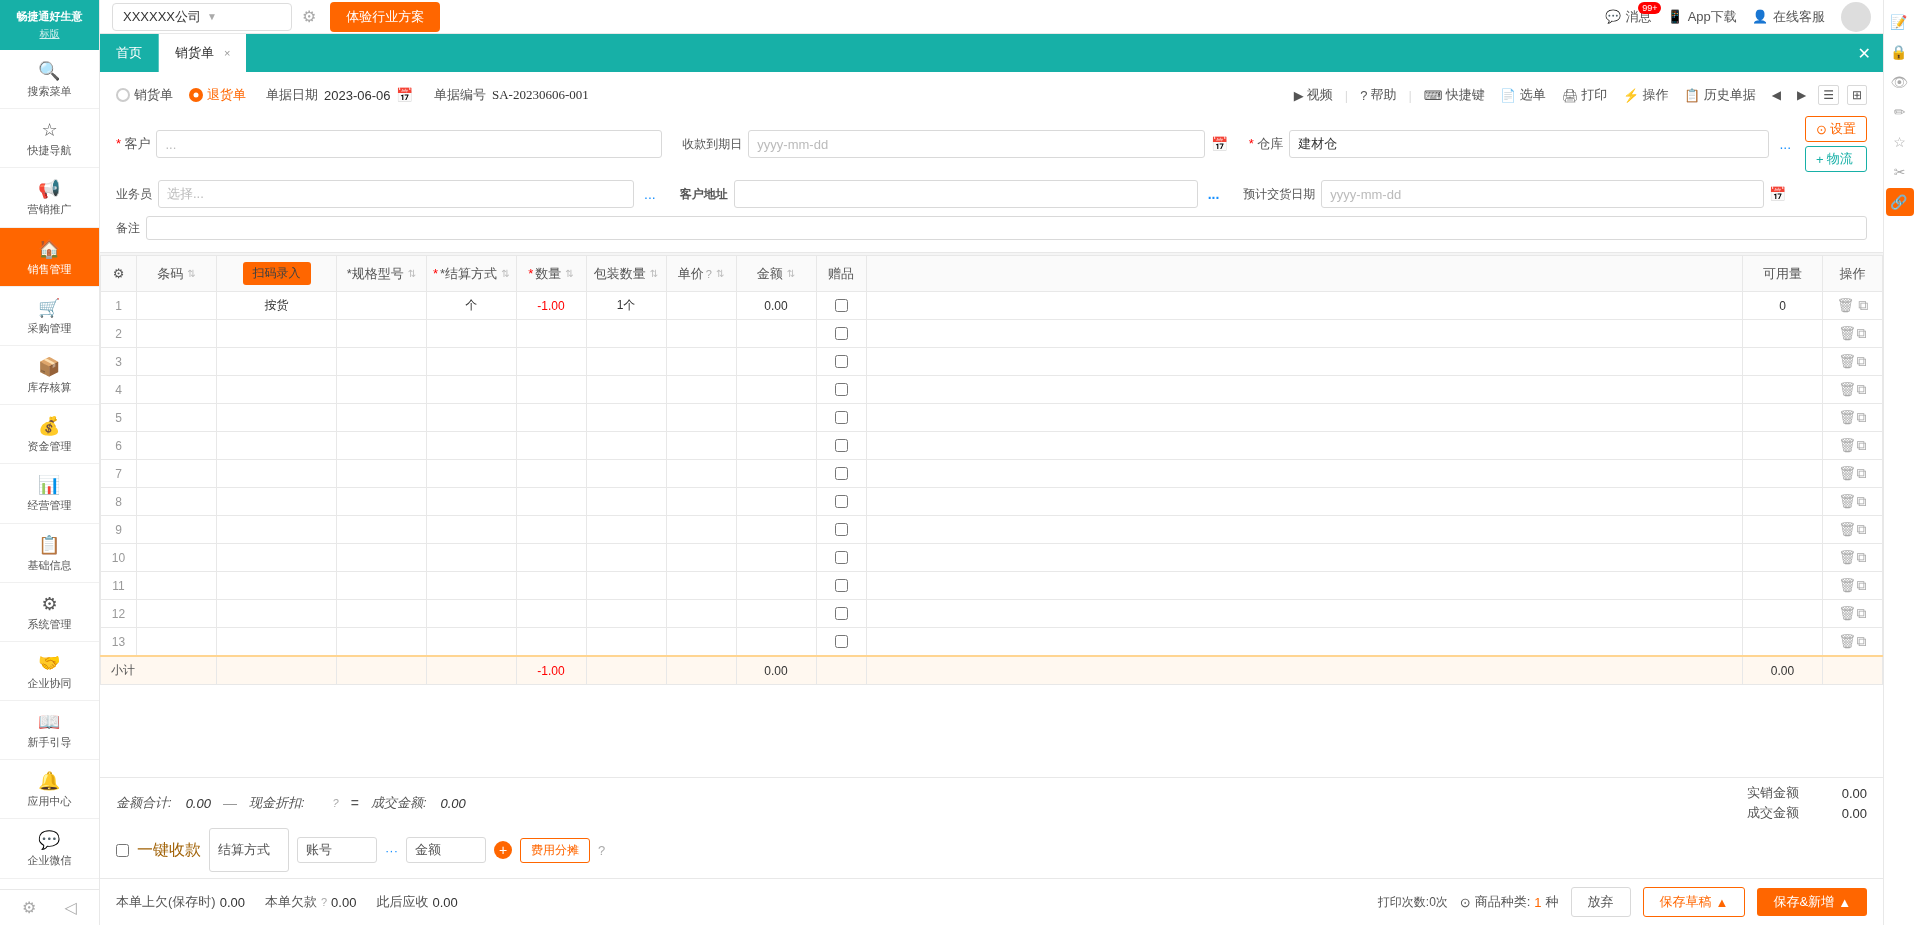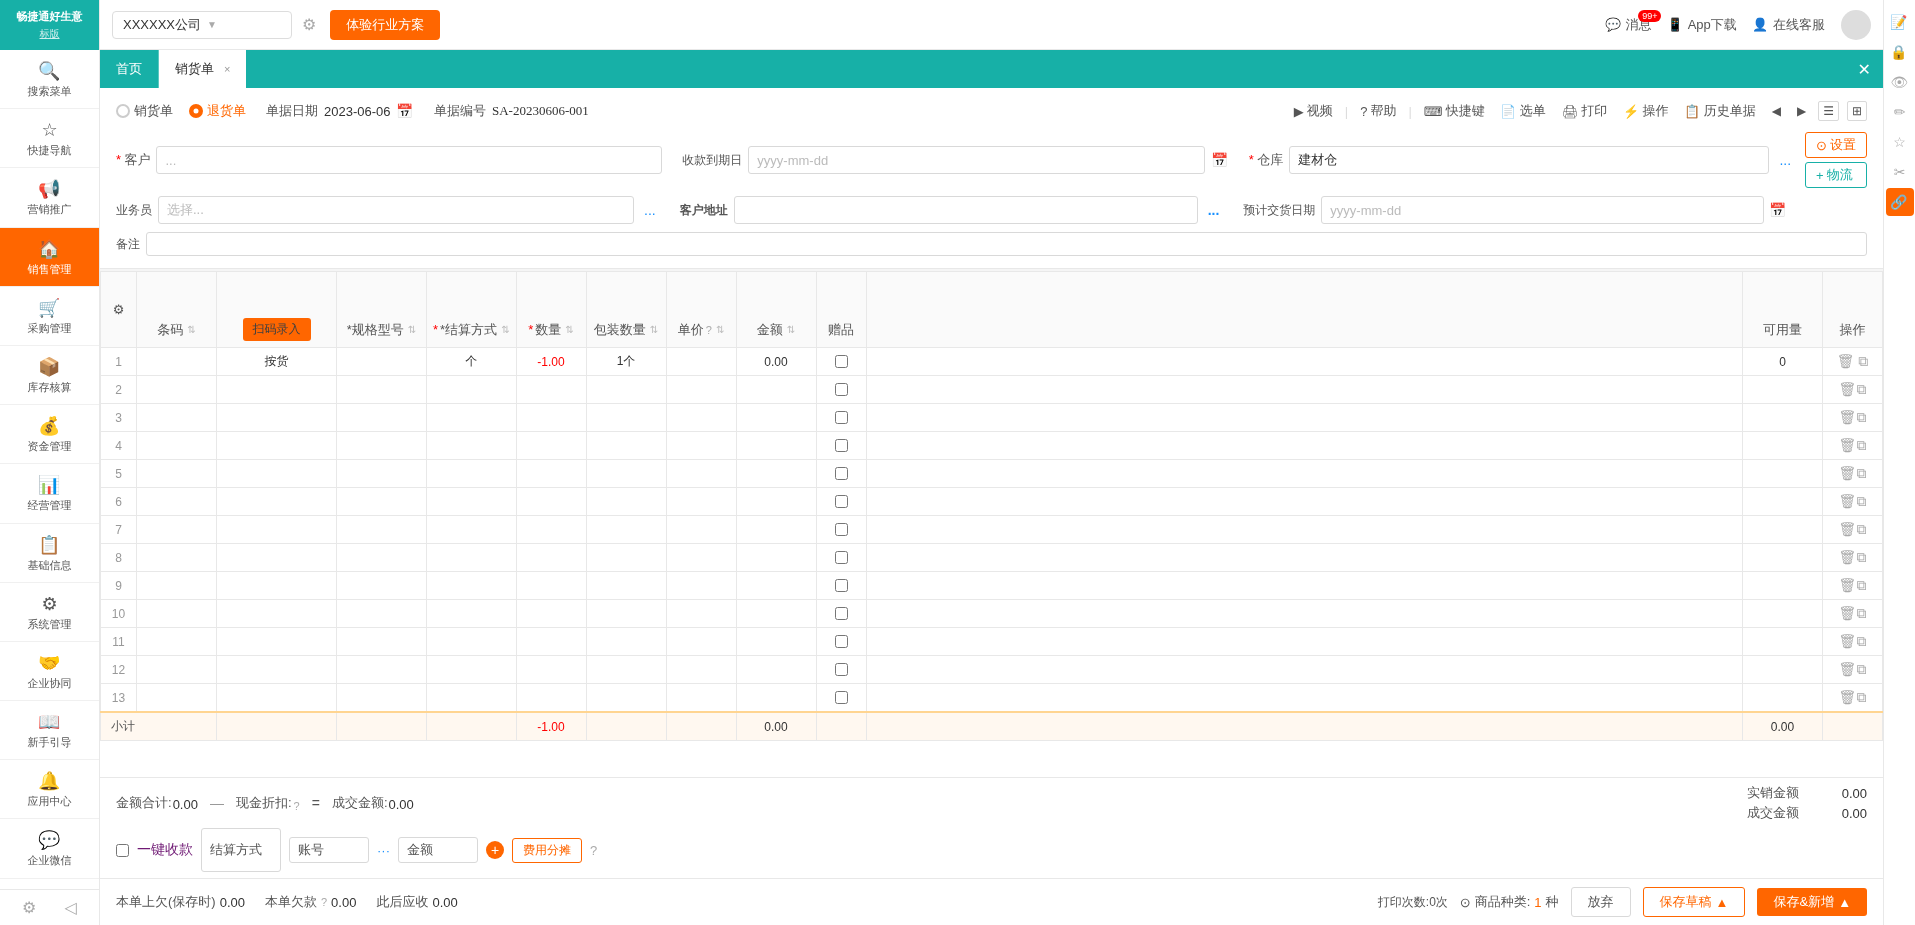--- a/index.html
+++ b/index.html
@@ -15,21 +15,21 @@
     .sidebar-item.active .sidebar-label { color: #fff; }
     .sidebar-icon { font-size: 18px; margin-bottom: 3px; }
     .sidebar-label { font-size: 11px; text-align: center; line-height: 1.2; }
     .sidebar-footer { display: flex; justify-content: space-around; padding: 8px; border-top: 1px solid #e8e8e8; }
     .sidebar-footer-btn { color: #aaa; cursor: pointer; font-size: 16px; }
 
     
     .main { flex: 1; display: flex; flex-direction: column; height: 100%; overflow: hidden; }
 
     
-    .topbar { background: #fff; height: 50px; display: flex; align-items: center; padding: 16px 12px; border-bottom: 1px solid #e8e8e8; gap: 10px; }
+    .topbar { background: #fff; height: 34px; display: flex; align-items: center; padding: 16px 12px; border-bottom: 1px solid #e8e8e8; gap: 10px; }
     .topbar-company { display: flex; align-items: center; gap: 6px; border: 1px solid #ddd; border-radius: 4px; padding: 4px 10px; min-width: 180px; cursor: pointer; }
     .topbar-company-name { color: #333; font-size: 13px; }
     .topbar-company-arrow { color: #aaa; font-size: 10px; }
     .topbar-gear { color: #aaa; font-size: 16px; cursor: pointer; margin-right: 4px; }
     .topbar-trial-btn { background: #f60; color: #fff; border: none; border-radius: 4px; padding: 6px 16px; cursor: pointer; font-size: 13px; }
     .topbar-spacer { flex: 1; }
     .topbar-right { display: flex; align-items: center; gap: 16px; }
     .topbar-msg { position: relative; cursor: pointer; display: flex; align-items: center; gap: 4px; color: #555; }
     .topbar-badge { position: absolute; top: -6px; right: -10px; background: #f00; color: #fff; font-size: 9px; border-radius: 8px; padding: 1px 4px; }
     .topbar-app { cursor: pointer; display: flex; align-items: center; gap: 4px; color: #555; }
@@ -103,27 +103,27 @@
     .op-btn { color: #aaa; cursor: pointer; font-size: 14px; }
     .checkbox-cell { display: flex; justify-content: center; align-items: center; }
     input[type="checkbox"] { cursor: pointer; }
     .subtotal-row td { background: #fff8f0; font-weight: 500; border-top: 2px solid #ffd591; }
     .subtotal-row td.red { color: #f00; }
     .subtotal-label { color: #555; text-align: left; padding-left: 10px; }
 
     
     .bottom-bar { background: #fff; border-top: 1px solid #e8e8e8; padding: 6px 16px; }
     .amount-row { display: flex; align-items: center; gap: 12px; margin-bottom: 6px; }
-    .amount-item { display: flex; align-items: flex-end; gap: 1px; color: #555; font-size: 12px; }
+    .amount-item { display: flex; align-items: center; gap: 14px; color: #555; font-size: 12px; font-style: italic; }
     .amount-value { color: #333; font-weight: 500; }
     .amount-eq { color: #555; font-size: 14px; }
     .amount-minus { color: #999; font-size: 14px; }
     .payment-row { display: flex; align-items: center; gap: 8px; }
     .payment-checkbox { cursor: pointer; }
-    .payment-label { color: #701a75; font-size: 14px; }
+    .payment-label { color: #a16207; font-size: 16px; }
     .payment-select { border: 1px solid #d9d9d9; border-radius: 3px; padding: 12px 8px; color: #555; font-size: 12px; min-width: 80px; cursor: pointer; }
     .payment-input { border: 1px solid #d9d9d9; border-radius: 3px; padding: 3px 8px; color: #555; font-size: 12px; min-width: 80px; cursor: pointer; }
     .expense-btn { border: 1px solid #f60; color: #f60; background: #fff; border-radius: 3px; padding: 3px 10px; cursor: pointer; font-size: 12px; }
     .add-btn { background: #f60; color: #fff; border: none; border-radius: 50%; width: 18px; height: 18px; cursor: pointer; font-size: 14px; display: inline-flex; align-items: center; justify-content: center; line-height: 1; }
     .right-summary { margin-left: auto; display: flex; flex-direction: column; align-items: flex-end; gap: 2px; }
     .summary-row { display: flex; align-items: center; gap: 8px; font-size: 12px; color: #555; }
     .summary-value { color: #333; font-weight: 500; min-width: 60px; text-align: right; }
 
     
     .status-bar { background: #fff; border-top: 1px solid #e8e8e8; padding: 8px 16px; display: flex; align-items: center; gap: 20px; }
@@ -142,21 +142,21 @@
     .right-panel-btn { width: 28px; height: 28px; display: flex; align-items: center; justify-content: center; cursor: pointer; color: #aaa; font-size: 14px; border-radius: 4px; }
     .right-panel-btn.active { background: #f60; color: #fff; }
 
     .notes-row { margin-bottom: 4px; display: flex; align-items: center; gap: 6px; }
     .notes-label { color: #555; font-size: 12px; }
     .notes-input { flex: 1; border: 1px solid #d9d9d9; border-radius: 3px; padding: 4px 8px; color: #333; font-size: 12px; }
 
     th .sort-icon { color: #bbb; font-size: 10px; cursor: pointer; margin-left: 2px; }
     th .required-star { color: #f00; }
 
-    .th-inner { display: flex; align-items: center; justify-content: center; gap: 2px; margin-top: 40px; }
+    .th-inner { display: flex; align-items: center; justify-content: center; gap: 2px; }
 
     .table-wrap { overflow-x: auto; overflow-y: auto; flex: 1; }
 
     .question-icon { color: #aaa; font-size: 11px; cursor: pointer; }
   </style>
 </head>
 <body>
 
 <div class="sidebar">
   <div class="sidebar-logo">

